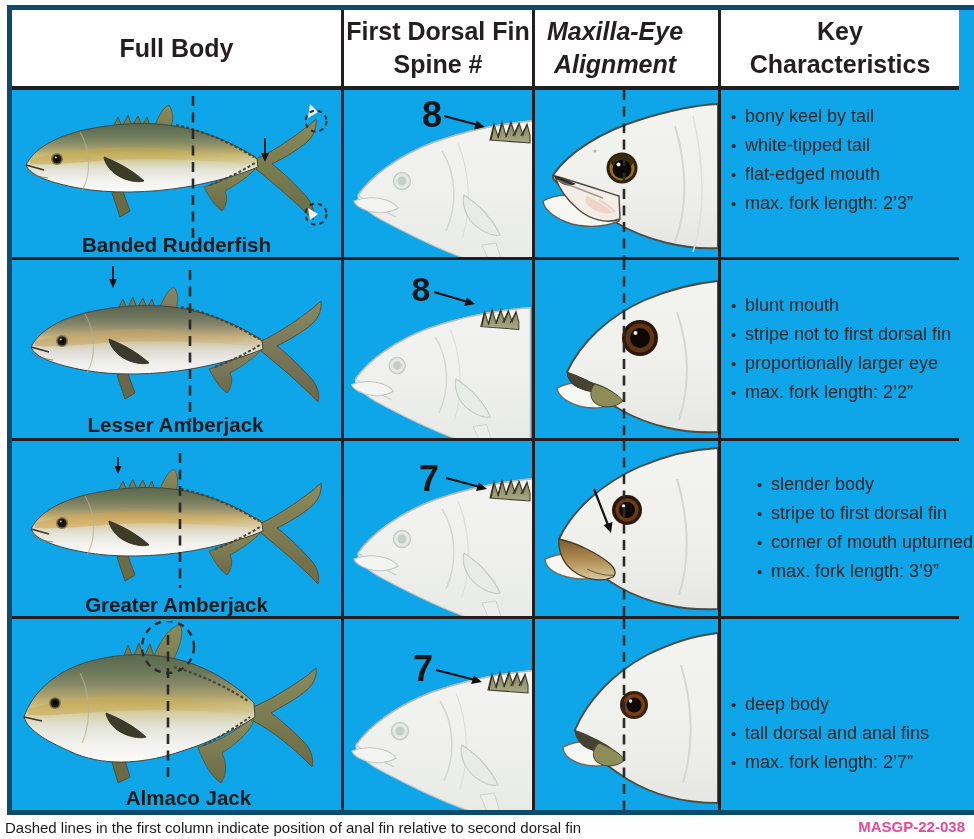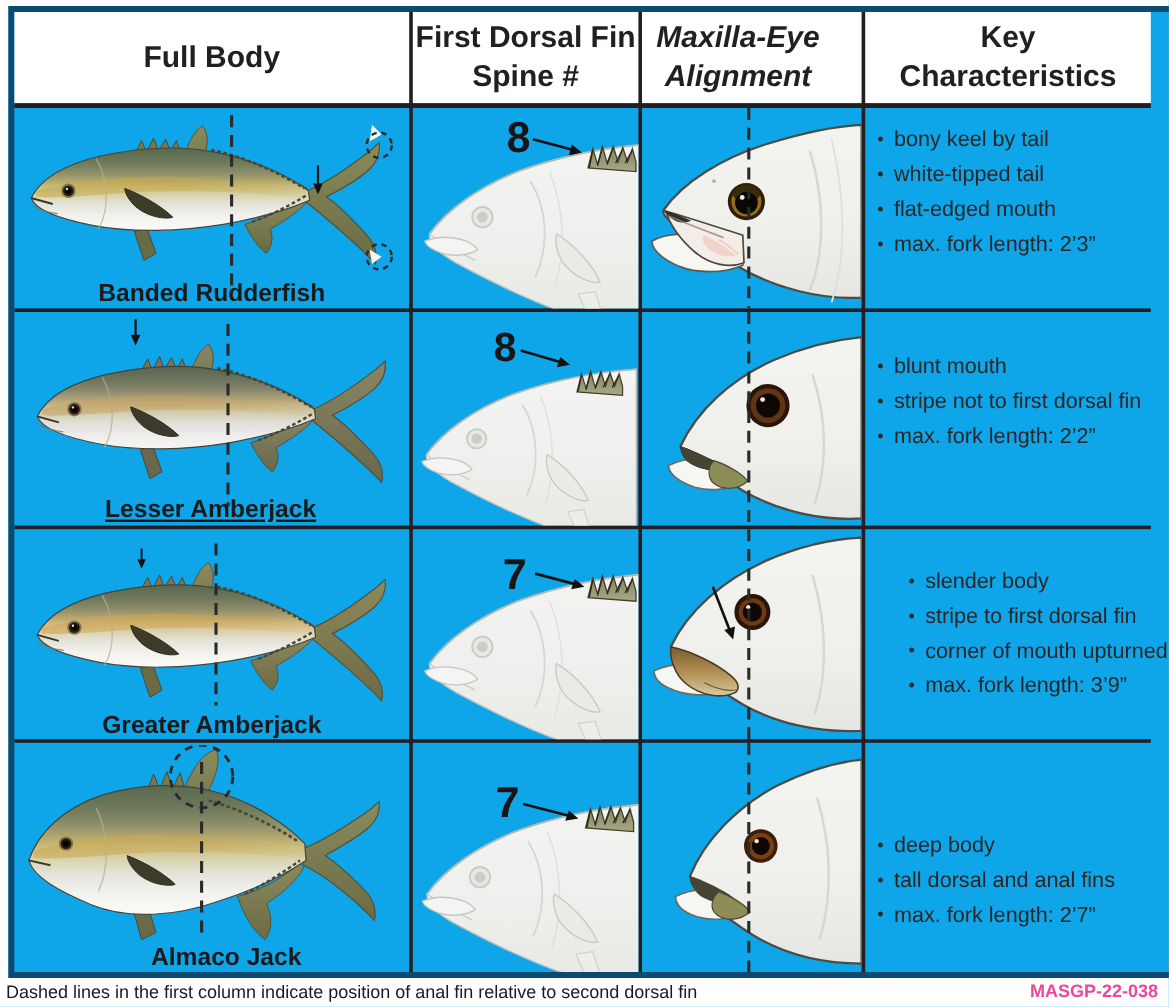--- a/index.html
+++ b/index.html
@@ -234,33 +234,34 @@
     <path d="M64,124 C76,129 86,135 90,141 C82,148 70,149 62,143 C56,138 58,129 64,124 Z" fill="#8d8d58" stroke="#4c4a32" stroke-width="1"></path>
     <path d="M146,46 C158,86 159,128 148,164" fill="none" stroke="#d5d7d2" stroke-width="2"></path>
     <circle cx="99" cy="86" r="14" fill="#3a1e0c"></circle>
     <circle cx="99" cy="86" r="11" fill="#7a4012"></circle>
     <circle cx="99" cy="86" r="7.5" fill="#0f0703"></circle>
     <circle cx="95.5" cy="82" r="1.8" fill="#f4efe2"></circle>
     <line x1="89" y1="0" x2="89" y2="191" stroke="#2a2a2a" stroke-width="2.6" stroke-dasharray="10 6.5"></line>
   </svg>
 
   <div class="abs lbl" style="left:0;top:224px;width:329px;">Banded Rudderfish</div>
-  <div class="abs lbl" style="left:0;top:404px;width:327px;text-decoration:underline;">Lesser Amberjack</div>
+  <div class="abs lbl" style="left:0;top:404px;width:327px;">Lesser Amberjack</div>
   <div class="abs lbl" style="left:0;top:584px;width:329px;">Greater Amberjack</div>
   <div class="abs lbl" style="left:0;top:777px;width:353px;">Almaco Jack</div>
 
   <div class="abs bullets" style="left:709px;top:92px;width:230px;">
     <div>bony keel by tail</div>
     <div>white-tipped tail</div>
     <div>flat-edged mouth</div>
     <div>max. fork length: 2’3”</div>
   </div>
   <div class="abs bullets" style="left:709px;top:281px;width:230px;">
     <div>blunt mouth</div>
     <div>stripe not to first dorsal fin</div>
+    <div>proportionally larger eye</div>
     <div>max. fork length: 2’2”</div>
   </div>
   <div class="abs bullets" style="left:735px;top:460px;width:230px;">
     <div>slender body</div>
     <div>stripe to first dorsal fin</div>
     <div>corner of mouth upturned</div>
     <div>max. fork length: 3’9”</div>
   </div>
   <div class="abs bullets" style="left:709px;top:680px;width:230px;">
     <div>deep body</div>

